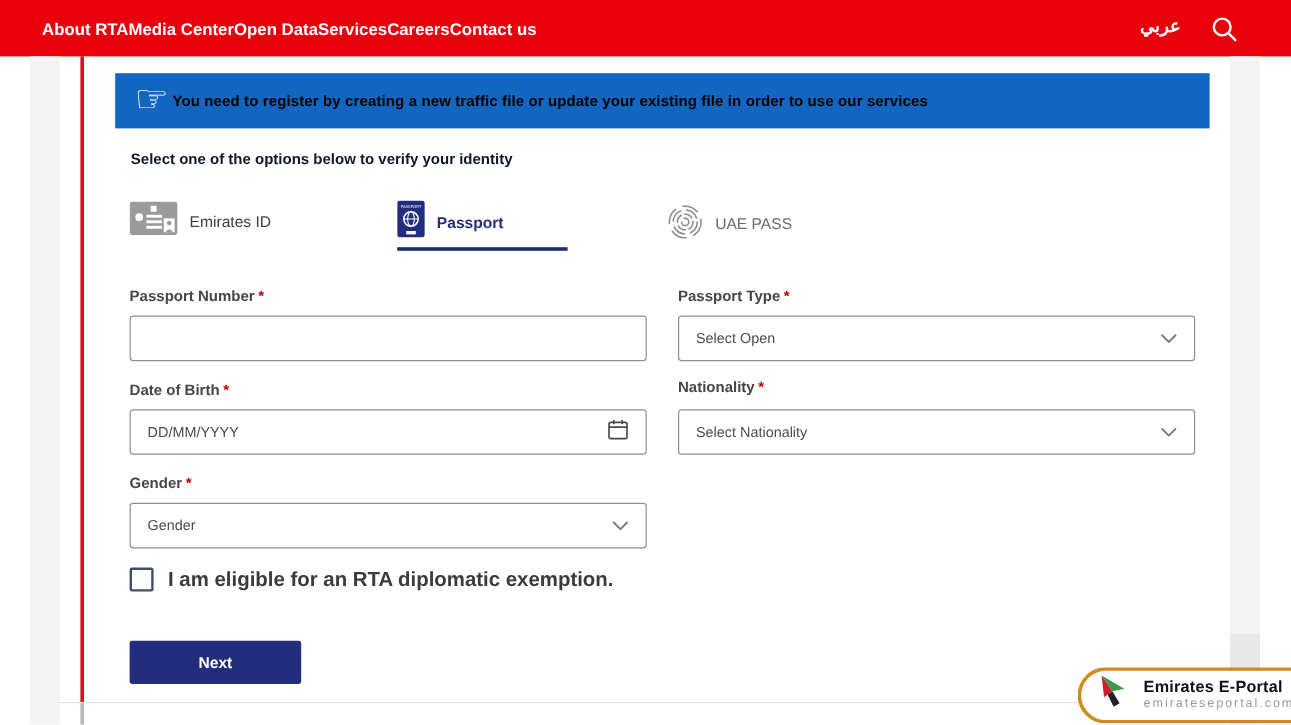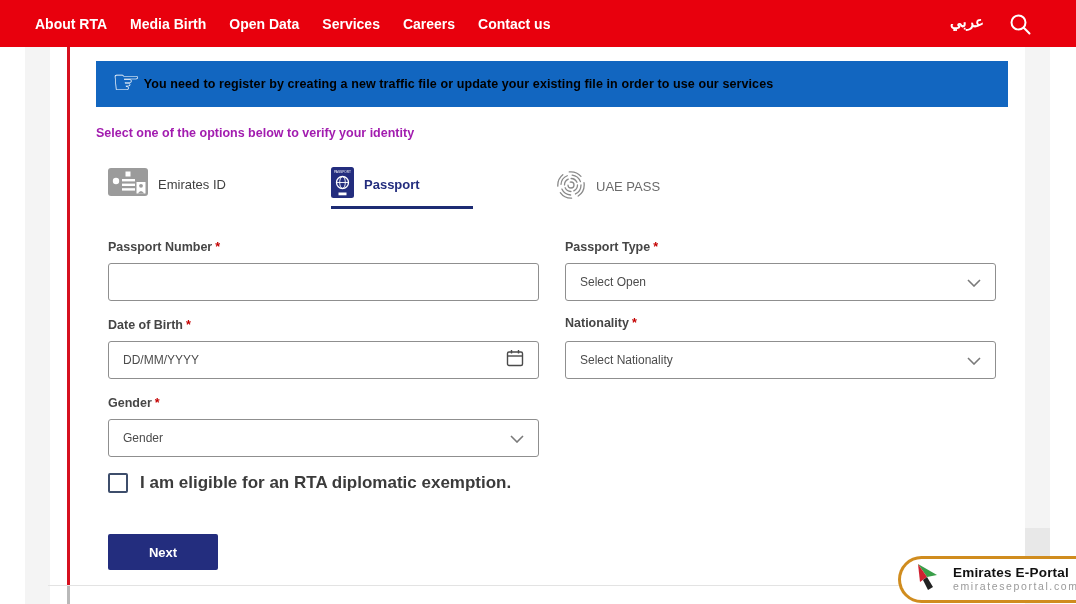--- a/index.html
+++ b/index.html
@@ -6,21 +6,21 @@
   body { background:#fff; }
   .page {
     position:relative; width:1076px; height:604px; overflow:hidden;
     background:#fff; font-family:"Liberation Sans", sans-serif;
   }
   
   .header {
     position:absolute; left:0; top:0; width:1076px; height:47px;
     background:#e8000d; display:flex; align-items:center;
   }
-  .nav { display:flex; gap:23px; padding-left:35px; }
+  .nav { display:flex; padding-left:35px; }
   .nav-item {
     color:#fff; font-size:14px; font-weight:bold; cursor:pointer; white-space:nowrap;
   }
   .lang { position:absolute; right:92px; top:13px; color:#fff; font-size:15px; font-weight:bold; cursor:pointer; }
   .search-btn { position:absolute; right:44px; top:12px; width:24px; height:24px; cursor:pointer; }
 
   
   .strip { position:absolute; top:47px; width:25px; height:557px; background:#f4f4f4; }
   .strip.left  { left:25px; }
   .strip.right { left:1025px; }
@@ -33,21 +33,21 @@
 
   
   .banner {
     position:absolute; left:96px; top:61px; width:912px; height:46px;
     background:#1266c0; display:flex; align-items:center; padding-left:16px;
   }
   .hand-icon { color:#fff; font-size:32px; line-height:30px; margin-top:-4px; }
   .banner-text { color:#000000; font-size:12.5px; font-weight:bold; margin-left:3px; letter-spacing:.1px; }
 
   
-  .heading { position:absolute; left:96px; top:126px; font-size:12.5px; font-weight:bold; color:#a21caf; }
+  .heading { position:absolute; left:109px; top:126px; font-size:12.5px; font-weight:bold; color:#0f172a; }
 
   
   .tab { position:absolute; display:flex; align-items:center; cursor:pointer; }
   .tab-emirates { left:108px; top:168px; }
   .tab-passport { left:331px; top:167px; }
   .tab-uaepass  { left:556px; top:168px; }
   .tab-label { margin-left:10px; font-size:13px; }
   .tab-emirates .tab-label { color:#3f3f3f; font-weight:500; }
   .tab-passport .tab-label { color:#232d7e; font-weight:bold; }
   .tab-uaepass  .tab-label { color:#6a6a6a; font-weight:500; }
@@ -67,21 +67,21 @@
   }
   .field input::placeholder { color:#4c4c4c; opacity:1; }
   .select-text { flex:1; font-size:12px; color:#4c4c4c; }
   .chevron { flex:none; }
 
   .checkbox-row { position:absolute; left:108px; top:473px; display:flex; align-items:center; }
   .checkbox { width:20px; height:20px; border:2px solid #3d4d6b; border-radius:2px; background:#fff; cursor:pointer; }
   .checkbox-label { margin-left:12px; font-size:17px; font-weight:bold; color:#3b3b3b; cursor:pointer; }
 
   .next-btn {
-    position:absolute; left:108px; top:534px; width:110px; height:36px;
+    position:absolute; left:108px; top:534px; width:143px; height:36px;
     background:#232d7e; border:none; border-radius:2px; color:#fff;
     font-family:"Liberation Sans", sans-serif; font-size:13px; font-weight:bold; cursor:pointer;
   }
 
   
   .watermark {
     position:absolute; left:898px; top:556px; width:200px; height:47px;
     background:#fff; border:3px solid #d08c1e; border-right:none;
     border-radius:26px 0 0 26px; display:flex; align-items:center; padding-left:12px;
   }
@@ -90,21 +90,21 @@
   .wm-domain { font-size:10.5px; color:#9a9a9a; letter-spacing:1.6px; }
 </style>
 </head>
 <body>
 
 <div class="page">
 
   <div class="header">
     <div class="nav">
       <span class="nav-item">About RTA</span>
-      <span class="nav-item">Media Birth</span>
+      <span class="nav-item">Media Center</span>
       <span class="nav-item">Open Data</span>
       <span class="nav-item">Services</span>
       <span class="nav-item">Careers</span>
       <span class="nav-item">Contact us</span>
     </div>
     <span class="lang">عربي</span>
     <span class="search-btn">
       <svg width="24" height="24" viewBox="0 0 24 24">
         <circle cx="10.5" cy="10.5" r="7" fill="none" stroke="#fff" stroke-width="2"></circle>
         <line x1="15.8" y1="15.8" x2="21.5" y2="21.5" stroke="#fff" stroke-width="2" stroke-linecap="round"></line>

